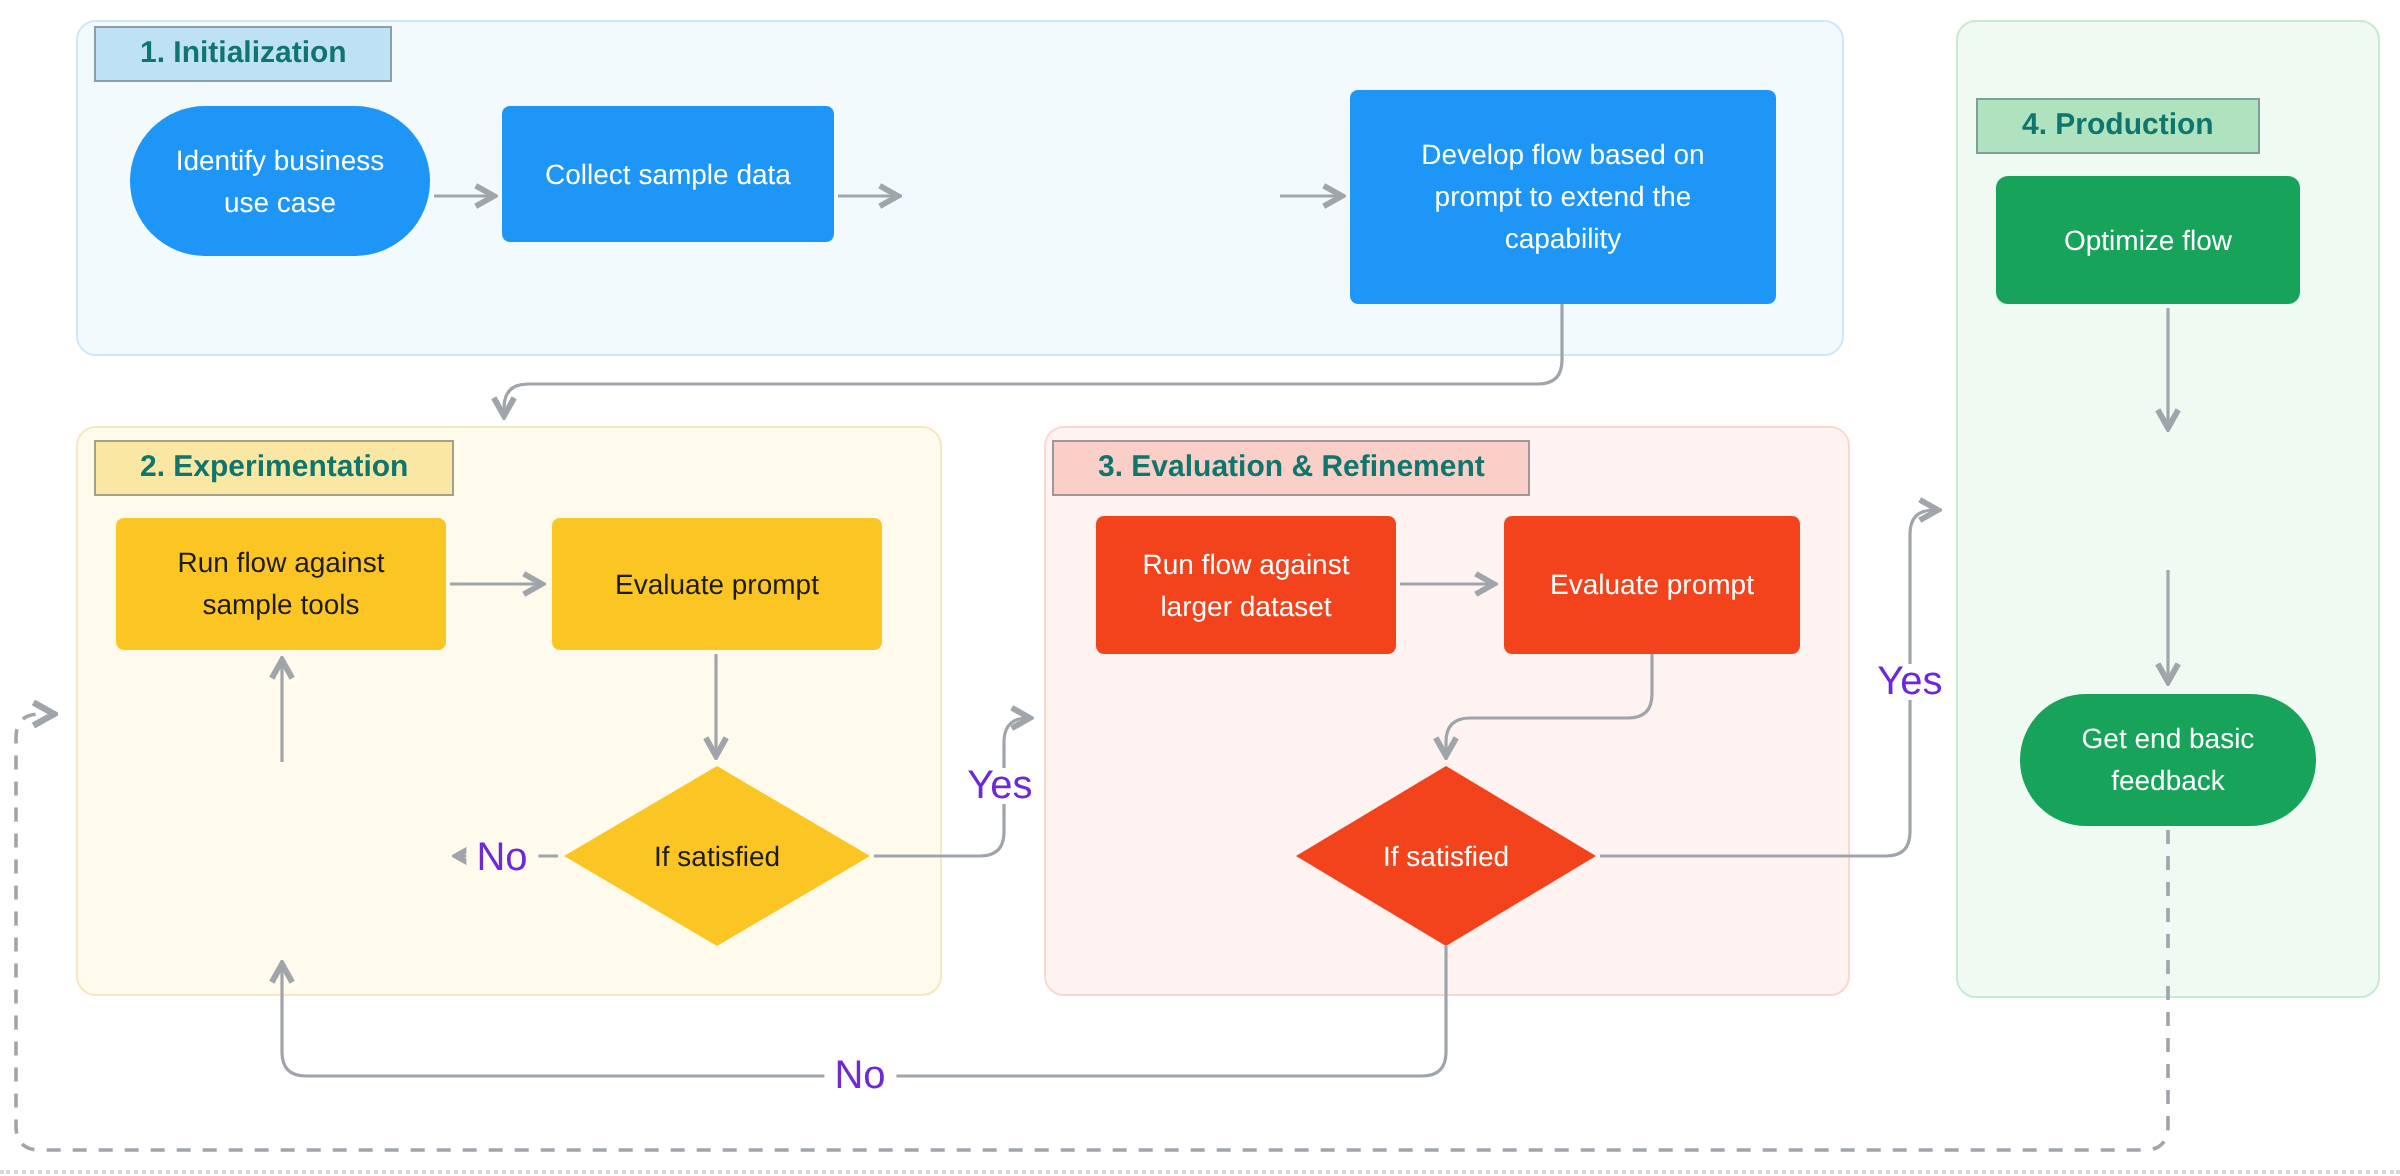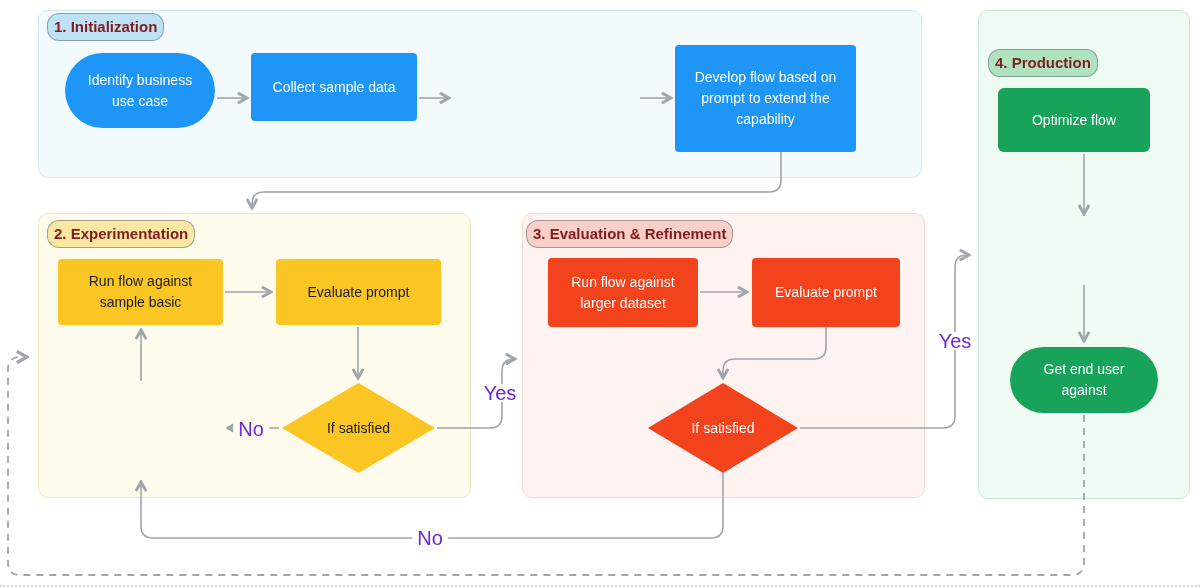--- a/index.html
+++ b/index.html
@@ -4,22 +4,22 @@
 <style>
   html,body{margin:0;padding:0;background:#ffffff;}
   body{width:1200px;height:588px;position:relative;overflow:hidden;
        font-family:"Liberation Sans",sans-serif;}
   .canvas{position:absolute;inset:0;}
   .panel{position:absolute;border-radius:10px;border:1px solid transparent;box-sizing:border-box;}
   .s1{background:var(--s1-bg);border-color:var(--s1-border);}
   .s2{background:var(--s2-bg);border-color:var(--s2-border);}
   .s3{background:var(--s3-bg);border-color:var(--s3-border);}
   .s4{background:var(--s4-bg);border-color:var(--s4-border);}
-  .pill{position:absolute;z-index:20;font-size:15px;font-weight:bold;color:#7f1d1d;
-        padding:3px 6px;border-radius:12px;border:1px solid rgba(90,105,115,.55);
+  .pill{position:absolute;z-index:20;font-size:15px;font-weight:bold;color:#0f766e;
+        padding:3px 22px;border-radius:0;border:1px solid rgba(90,105,115,.55);
         white-space:nowrap;line-height:20px;}
   .p1{background:var(--pill1-bg);} .p2{background:var(--pill2-bg);}
   .p3{background:var(--pill3-bg);} .p4{background:var(--pill4-bg);margin-top:36px;}
   .node{position:absolute;z-index:10;display:flex;align-items:center;justify-content:center;
         text-align:center;box-sizing:border-box;font-size:14px;font-weight:500;
         line-height:1.5;color:#ffffff;border-radius:4px;padding:6px 12px;}
   .blue{background:var(--blue-node);}
   .yellow{background:var(--yellow-node);color:#1c1c1c;}
   .red{background:var(--red-node);}
   .green{background:var(--green-node);border-radius:6px;}
@@ -68,32 +68,32 @@
     <path class="dashed" d="M1084,415 V563 Q1084,575 1072,575 H20 Q8,575 8,563 V369 Q8,357 20,357 H27" marker-end="url(#arrow)"></path>
   </svg>
 
   <div class="pill p1" style="left:47px;top:13px">1. Initialization</div>
   <div class="pill p2" style="left:47px;top:220px">2. Experimentation</div>
   <div class="pill p3" style="left:526px;top:220px">3. Evaluation &amp; Refinement</div>
   <div class="pill p4" style="left:988px;top:13px">4. Production</div>
 
   <div class="node blue stadium" style="left:65px;top:53px;width:150px;height:75px">Identify business use case</div>
   <div class="node blue" style="left:251px;top:53px;width:166px;height:68px">Collect sample data</div>
-  <div class="node blue" style="left:675px;top:45px;width:181px;height:107px">Develop flow based on prompt to extend the capability</div>
+  <div class="node blue" style="left:675px;top:45px;width:213px;height:107px">Develop flow based on prompt to extend the capability</div>
 
-  <div class="node yellow" style="left:58px;top:259px;width:165px;height:66px">Run flow against sample basic</div>
+  <div class="node yellow" style="left:58px;top:259px;width:165px;height:66px">Run flow against sample tools</div>
   <div class="node yellow" style="left:276px;top:259px;width:165px;height:66px">Evaluate prompt</div>
   <div class="node yellow diamond" style="left:282px;top:383px;width:153px;height:90px">If satisfied</div>
 
   <div class="node red" style="left:548px;top:258px;width:150px;height:69px">Run flow against larger dataset</div>
   <div class="node red" style="left:752px;top:258px;width:148px;height:69px">Evaluate prompt</div>
   <div class="node red diamond" style="left:648px;top:383px;width:150px;height:90px">If satisfied</div>
 
   <div class="node green" style="left:998px;top:88px;width:152px;height:64px">Optimize flow</div>
-  <div class="node green stadium-g" style="left:1010px;top:347px;width:148px;height:66px">Get end user against</div>
+  <div class="node green stadium-g" style="left:1010px;top:347px;width:148px;height:66px">Get end basic feedback</div>
 
   <div class="elabel on-s2" style="left:251px;top:429px">No</div>
   <div class="elabel" style="left:500px;top:393px">Yes</div>
   <div class="elabel" style="left:955px;top:341px">Yes</div>
   <div class="elabel" style="left:430px;top:538px">No</div>
 
   <div class="bottom-dots"></div>
 </div>
 
 </body></html>

